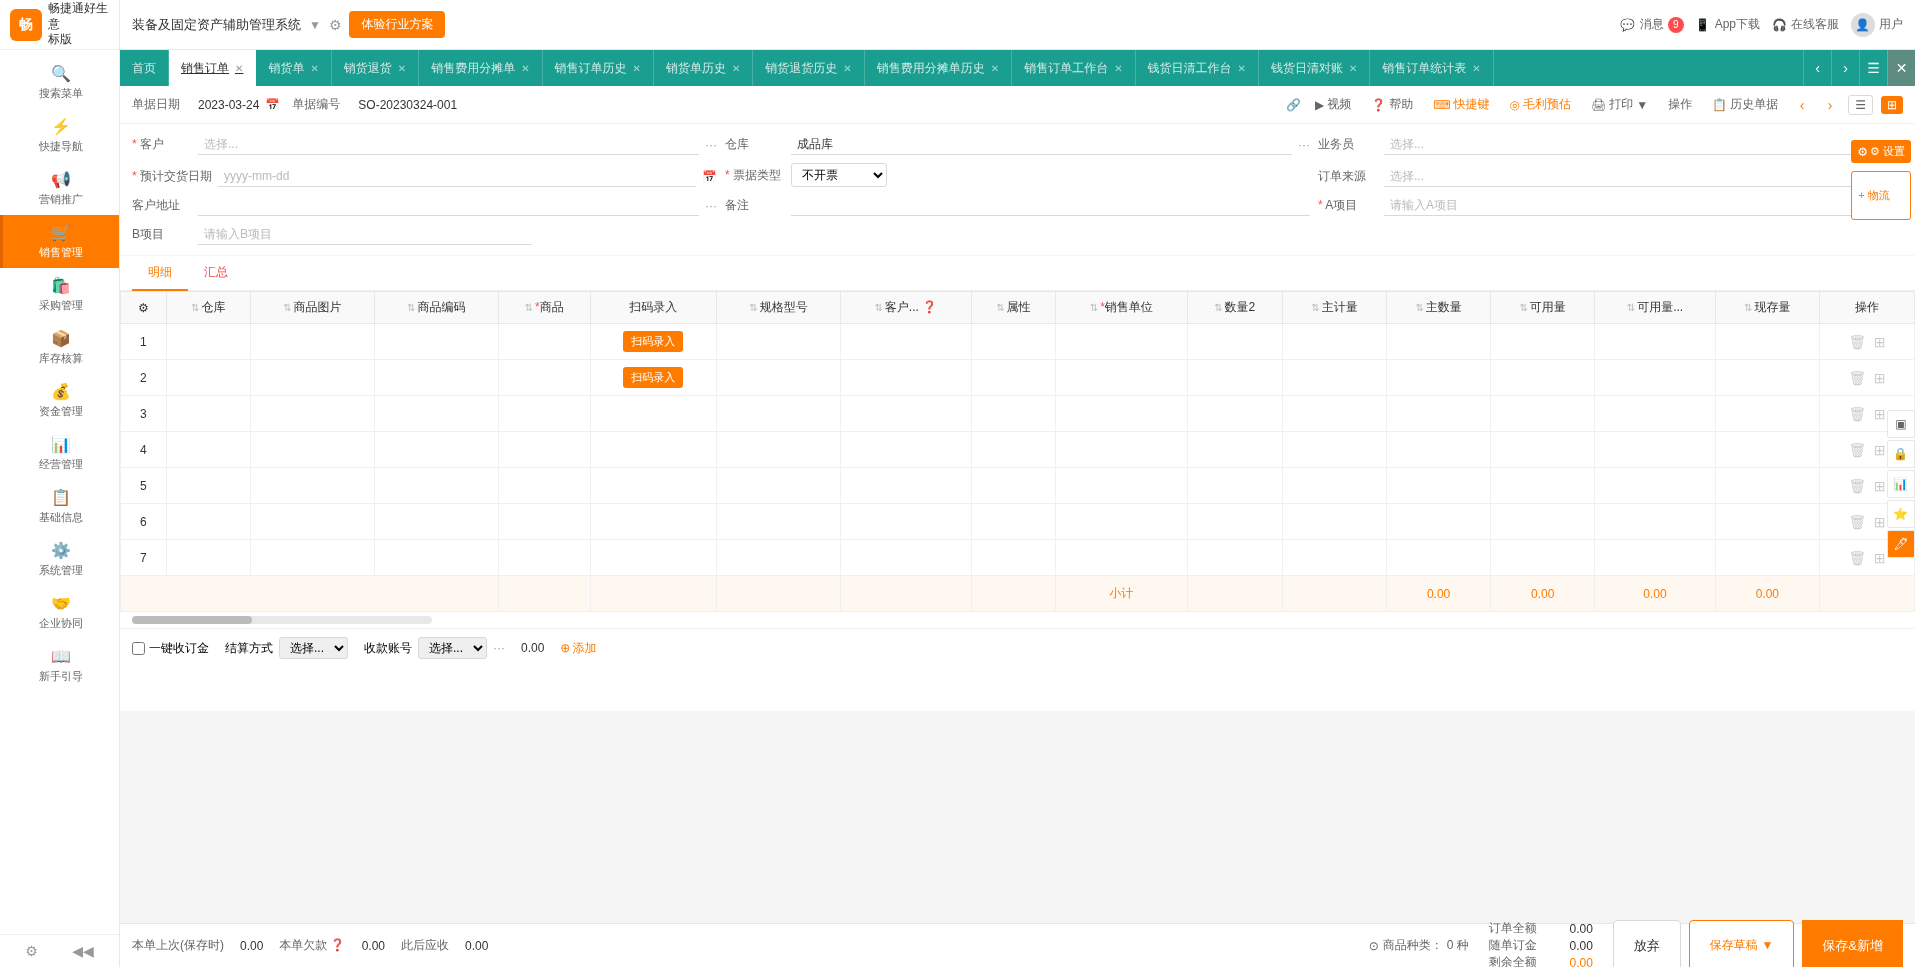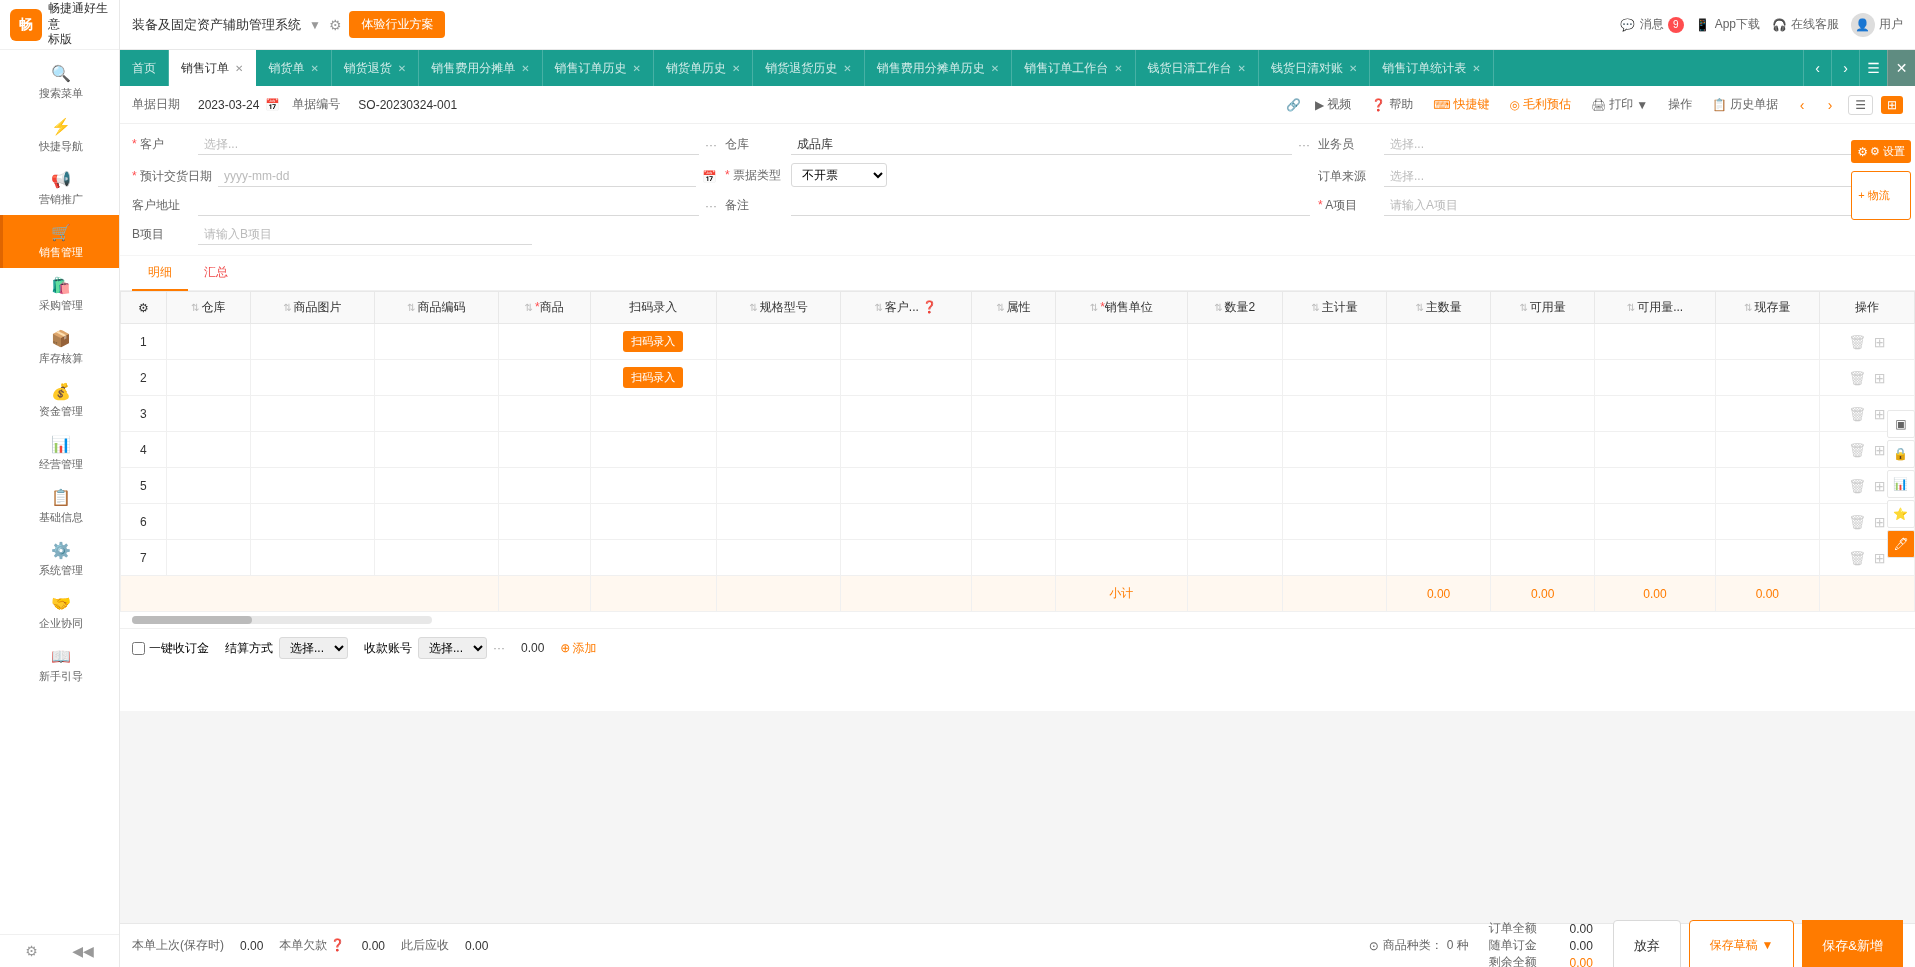--- a/index.html
+++ b/index.html
@@ -62,21 +62,21 @@
       position: fixed; left: 120px; top: 50px; right: 0; height: 36px;
       background: #1a9e8f; display: flex; align-items: center;
       overflow: hidden; z-index: 98;
     }
     .tab {
       height: 43px; padding: 0 12px; display: flex; align-items: center;
       gap: 4px; cursor: pointer; white-space: nowrap; color: rgba(255,255,255,0.8);
       border-right: 1px solid rgba(255,255,255,0.2); font-size: 12px;
       flex-shrink: 0;
     }
-    .tab.active { background: white; color: #333; }
+    .tab.active { background: white; color: #333; text-decoration: underline; }
     .tab .close { color: rgba(255,255,255,0.6); margin-left: 2px; font-size: 10px; }
     .tab.active .close { color: #999; }
     .tabs-nav { display: flex; align-items: center; margin-left: auto; }
     .tabs-nav-btn {
       width: 28px; height: 36px; display: flex; align-items: center;
       justify-content: center; color: white; cursor: pointer; font-size: 14px;
       border-left: 1px solid rgba(255,255,255,0.2);
     }
 
     

